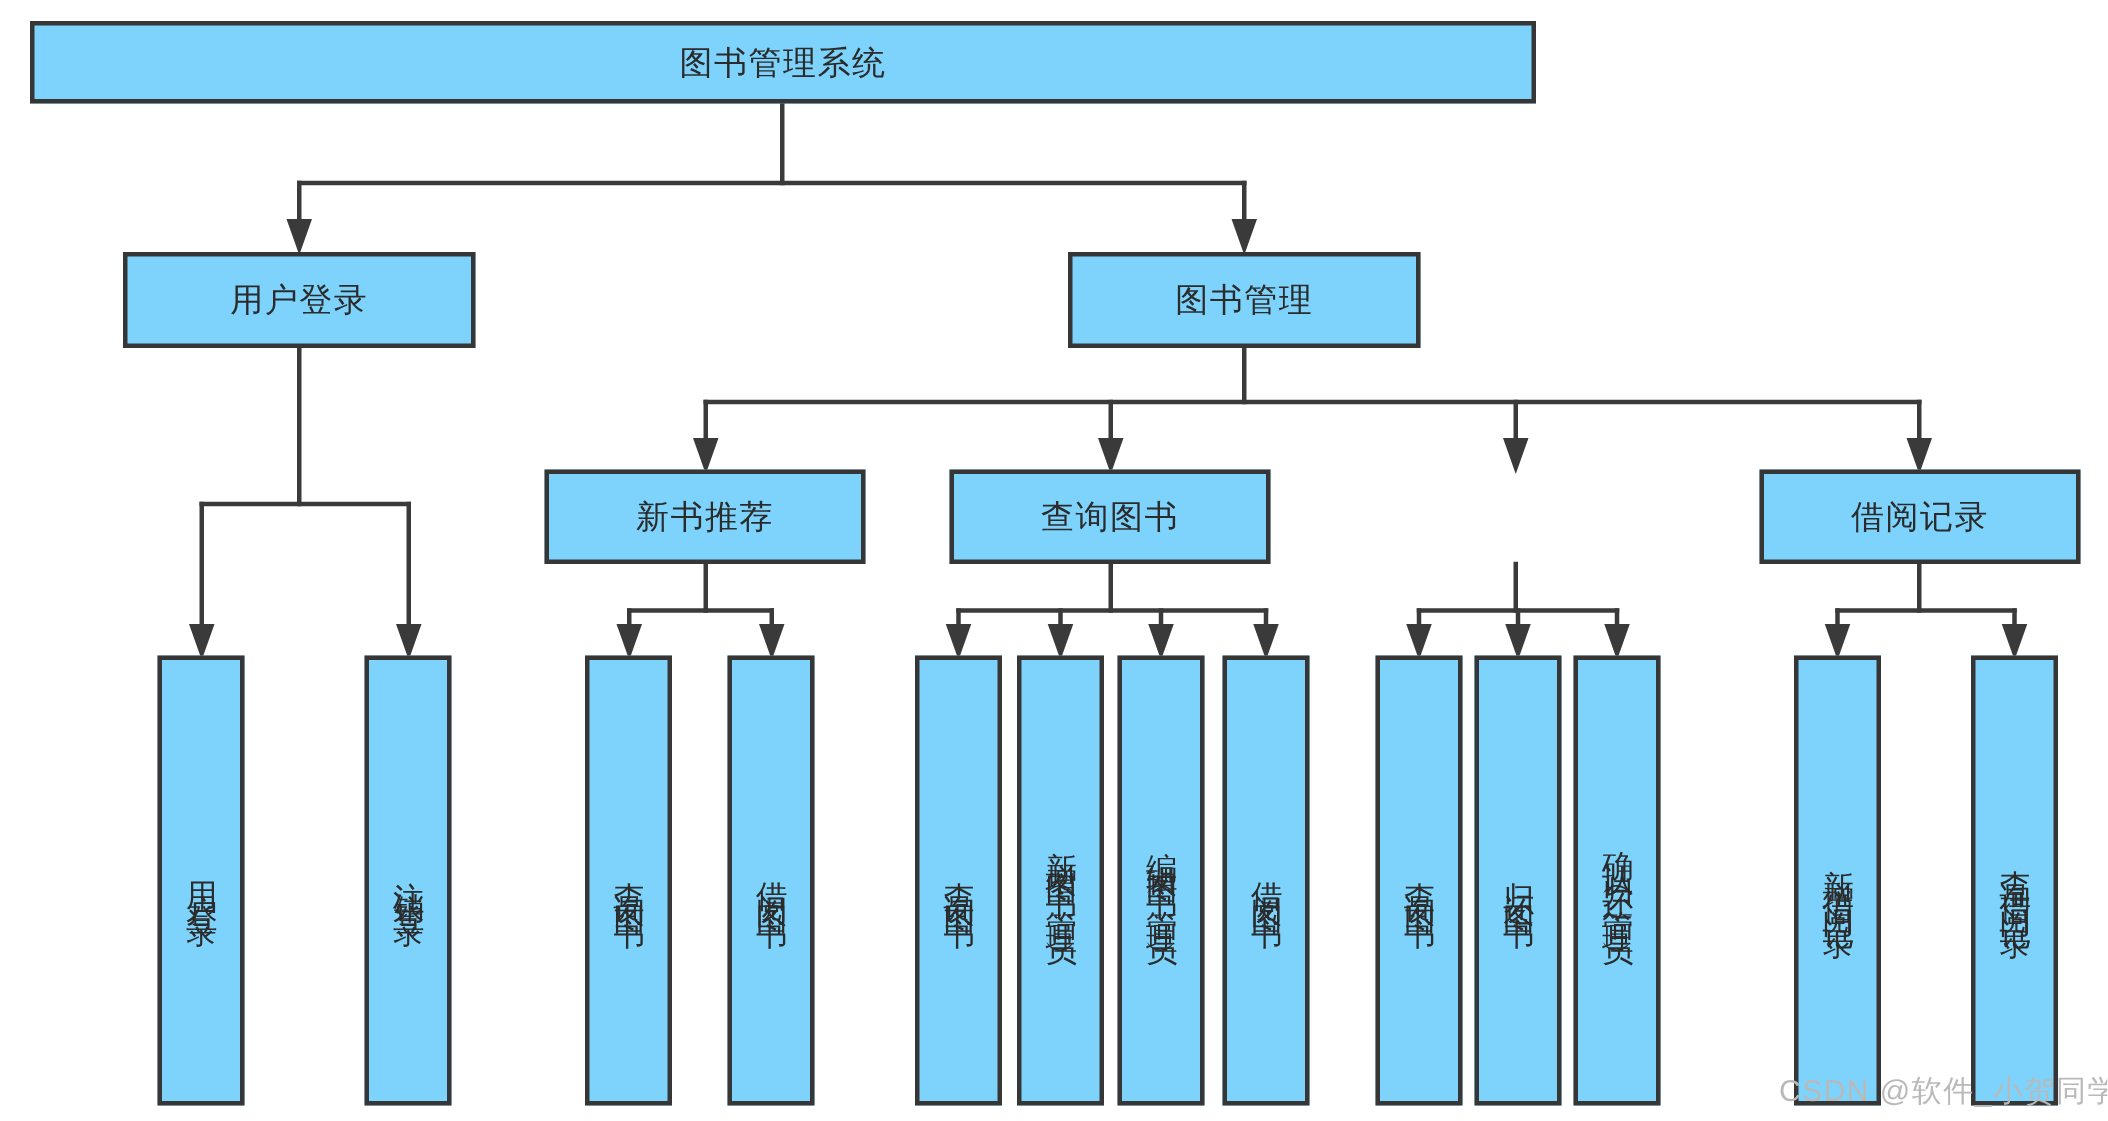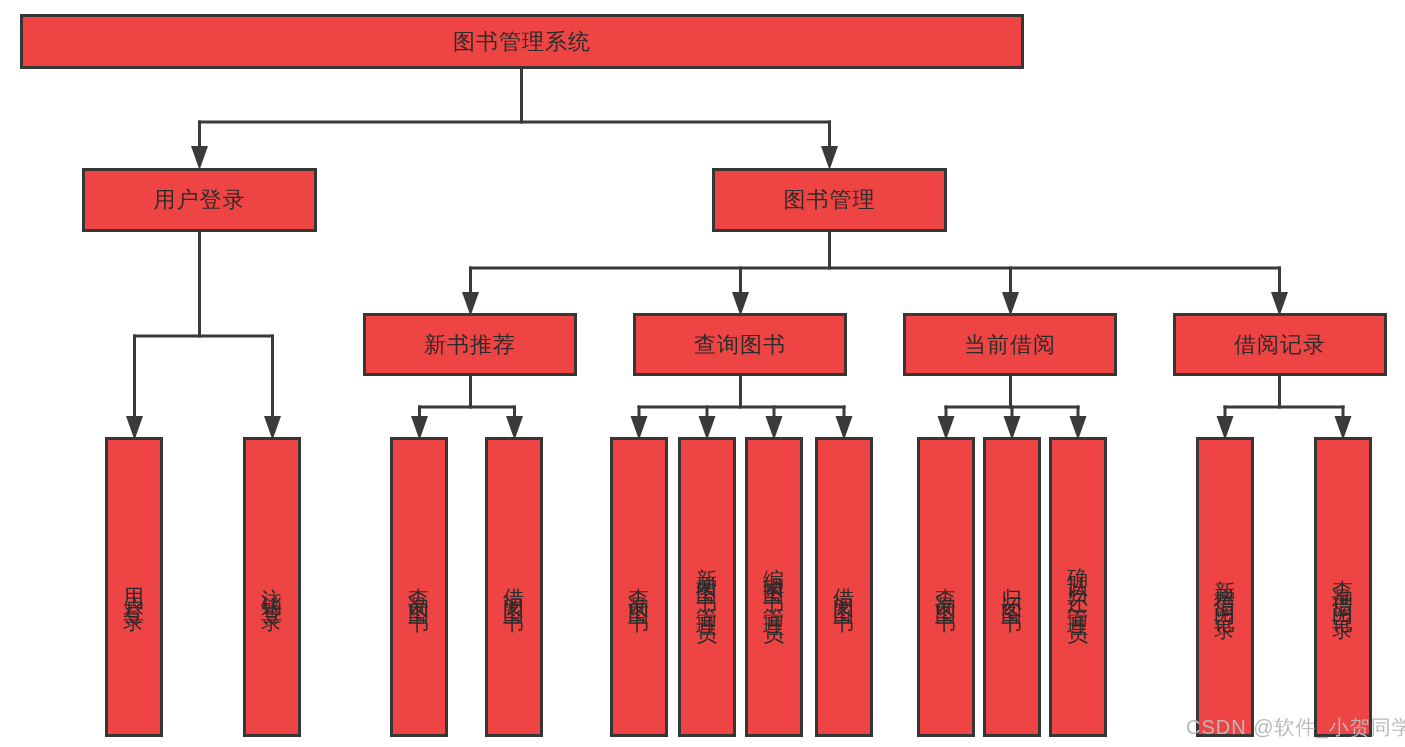--- a/index.html
+++ b/index.html
@@ -18,21 +18,21 @@
   .connectors {
     position: absolute;
     left: 0;
     top: 0;
     width: 1405px;
     height: 747px;
   }
   .box {
     position: absolute;
     box-sizing: border-box;
-    background: #ef4444;
+    background: #7dd3fc;
     border: 3px solid #363636;
     display: flex;
     align-items: center;
     justify-content: center;
     color: #2b2b2b;
   }
   .box-h {
     font-size: 22px;
     letter-spacing: 1px;
     white-space: nowrap;
@@ -147,23 +147,20 @@
   <div class="box box-h lvl3-box" style="left:363px">
     <span>新书推荐</span>
   </div>
 
   <div class="box box-h lvl2-box" style="left:712px">
     <span>图书管理</span>
   </div>
   <div class="box box-h lvl3-box" style="left:633px">
     <span>查询图书</span>
   </div>
-  <div class="box box-h lvl3-box" style="left:903px">
-    <span>当前借阅</span>
-  </div>
   <div class="box box-h lvl3-box" style="left:1173px">
     <span>借阅记录</span>
   </div>
 
   <div class="box box-v" style="left:105px">
     <span class="vtext">用户登录</span>
   </div>
   <div class="box box-v" style="left:243px">
     <span class="vtext">注销登录</span>
   </div>

